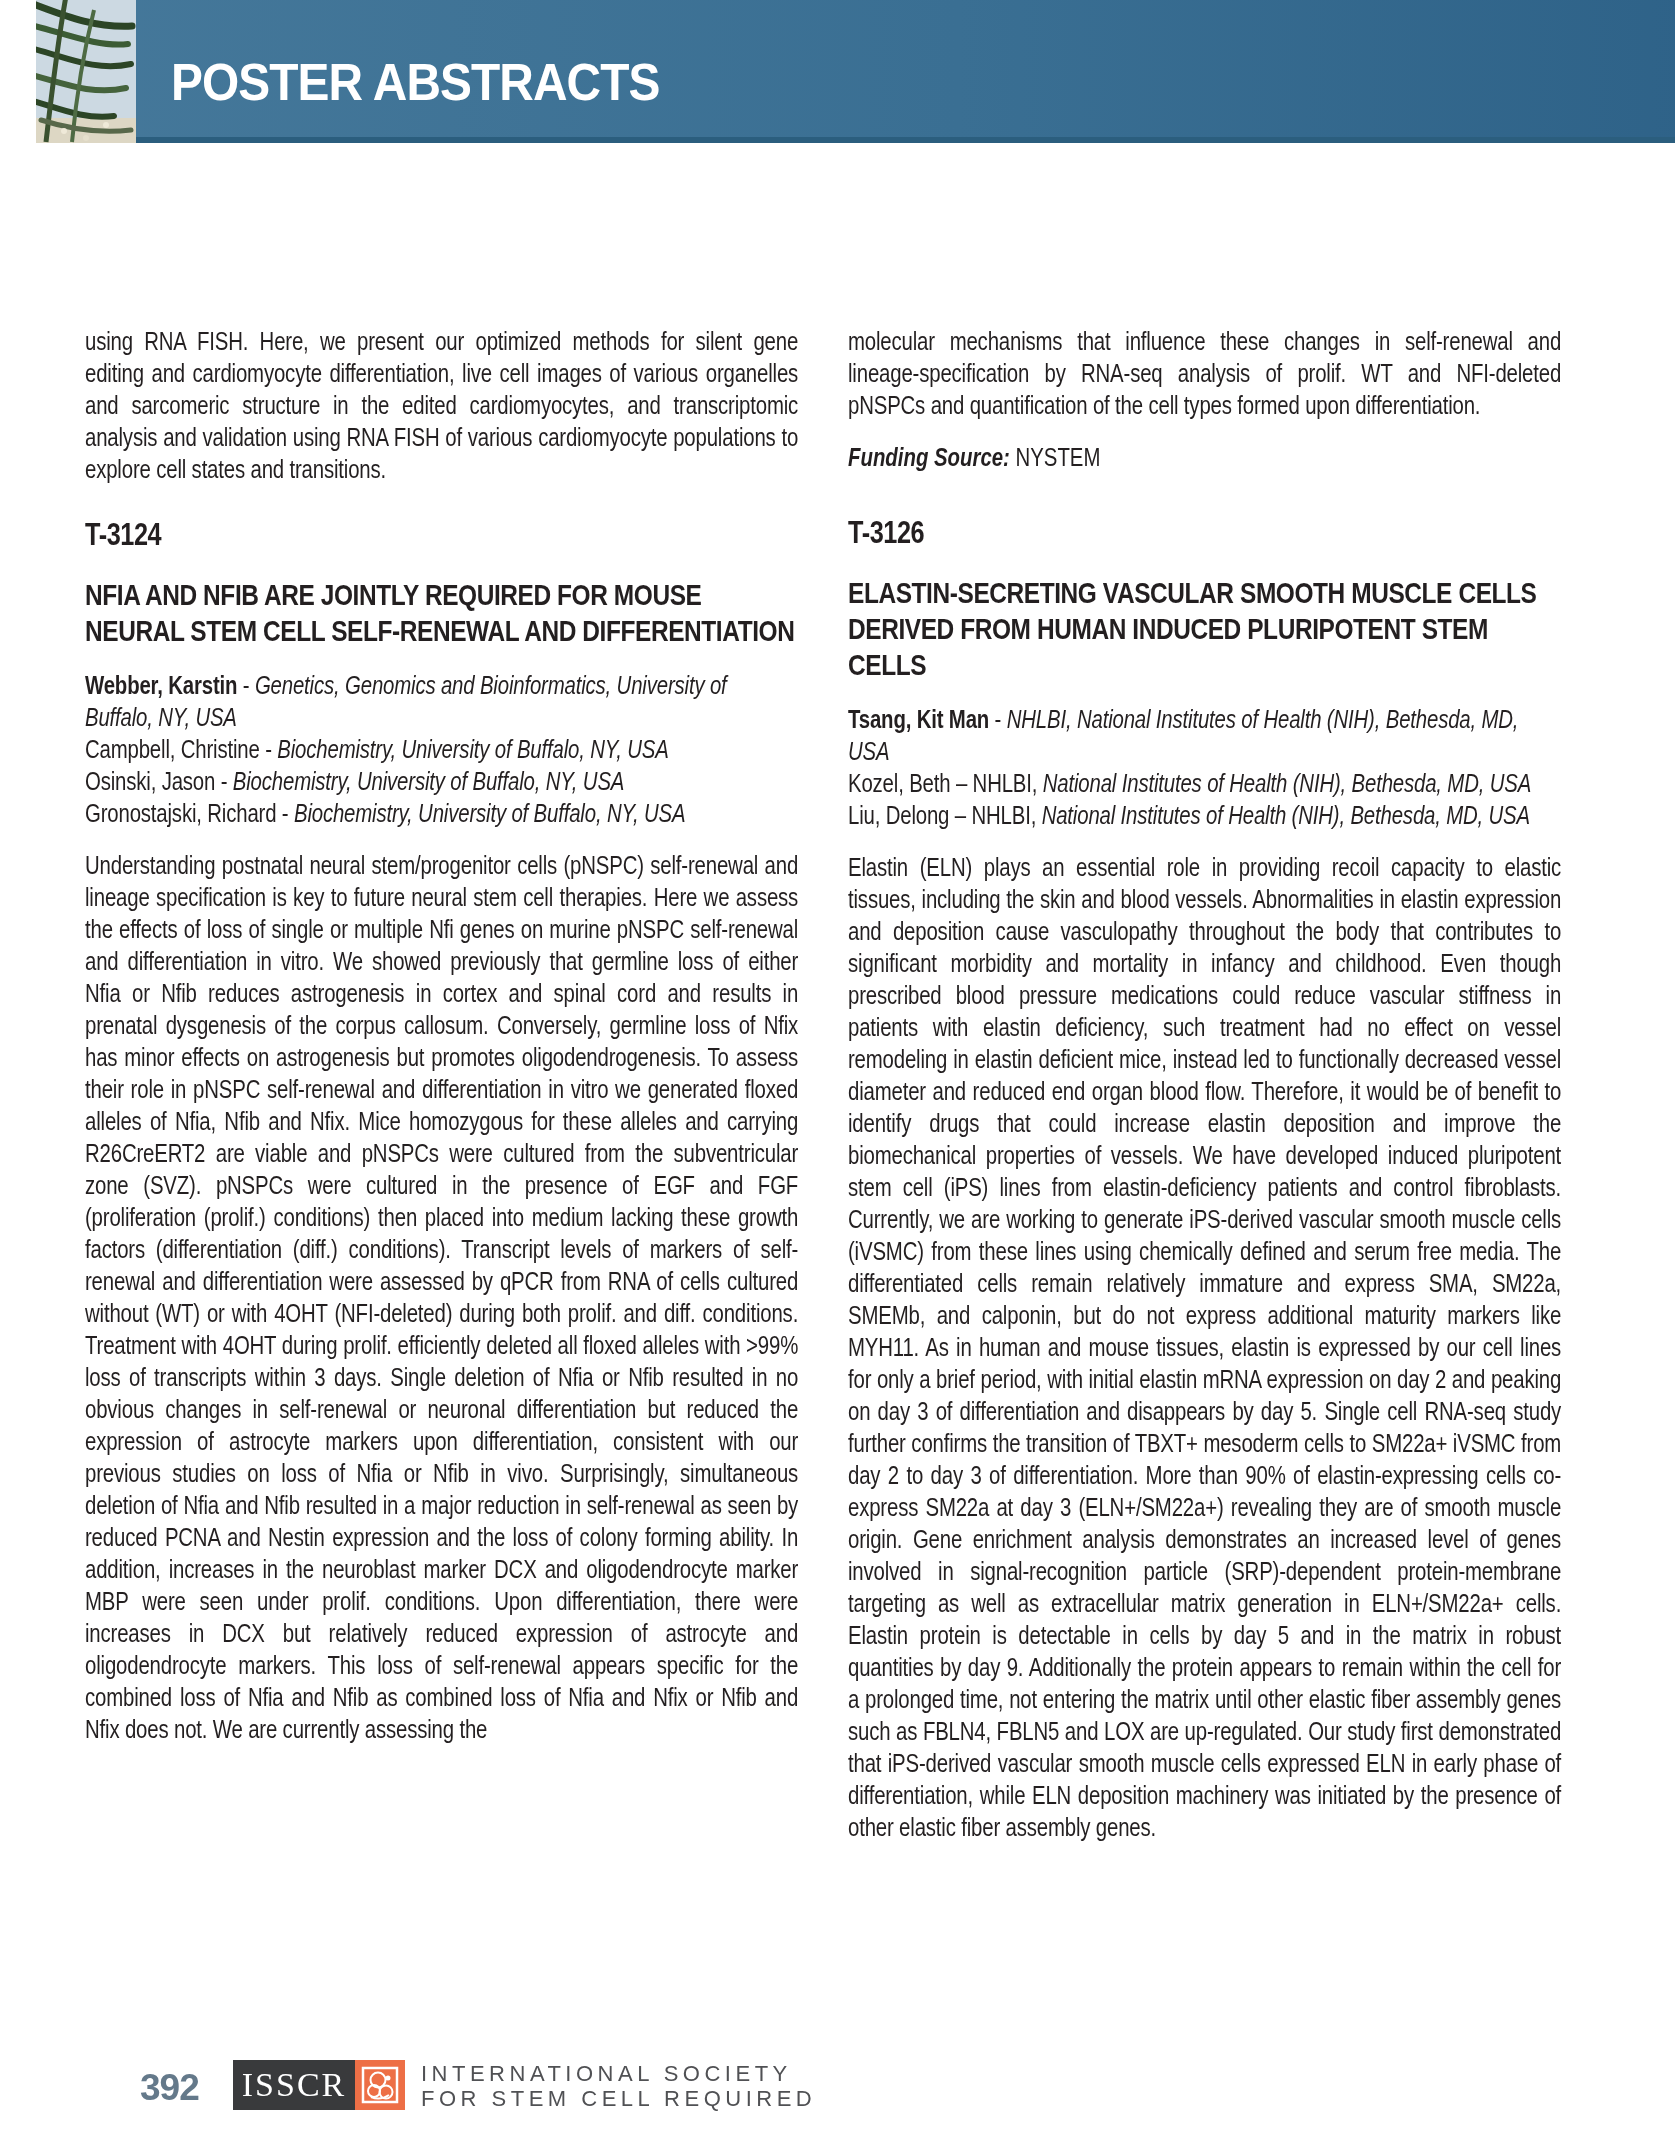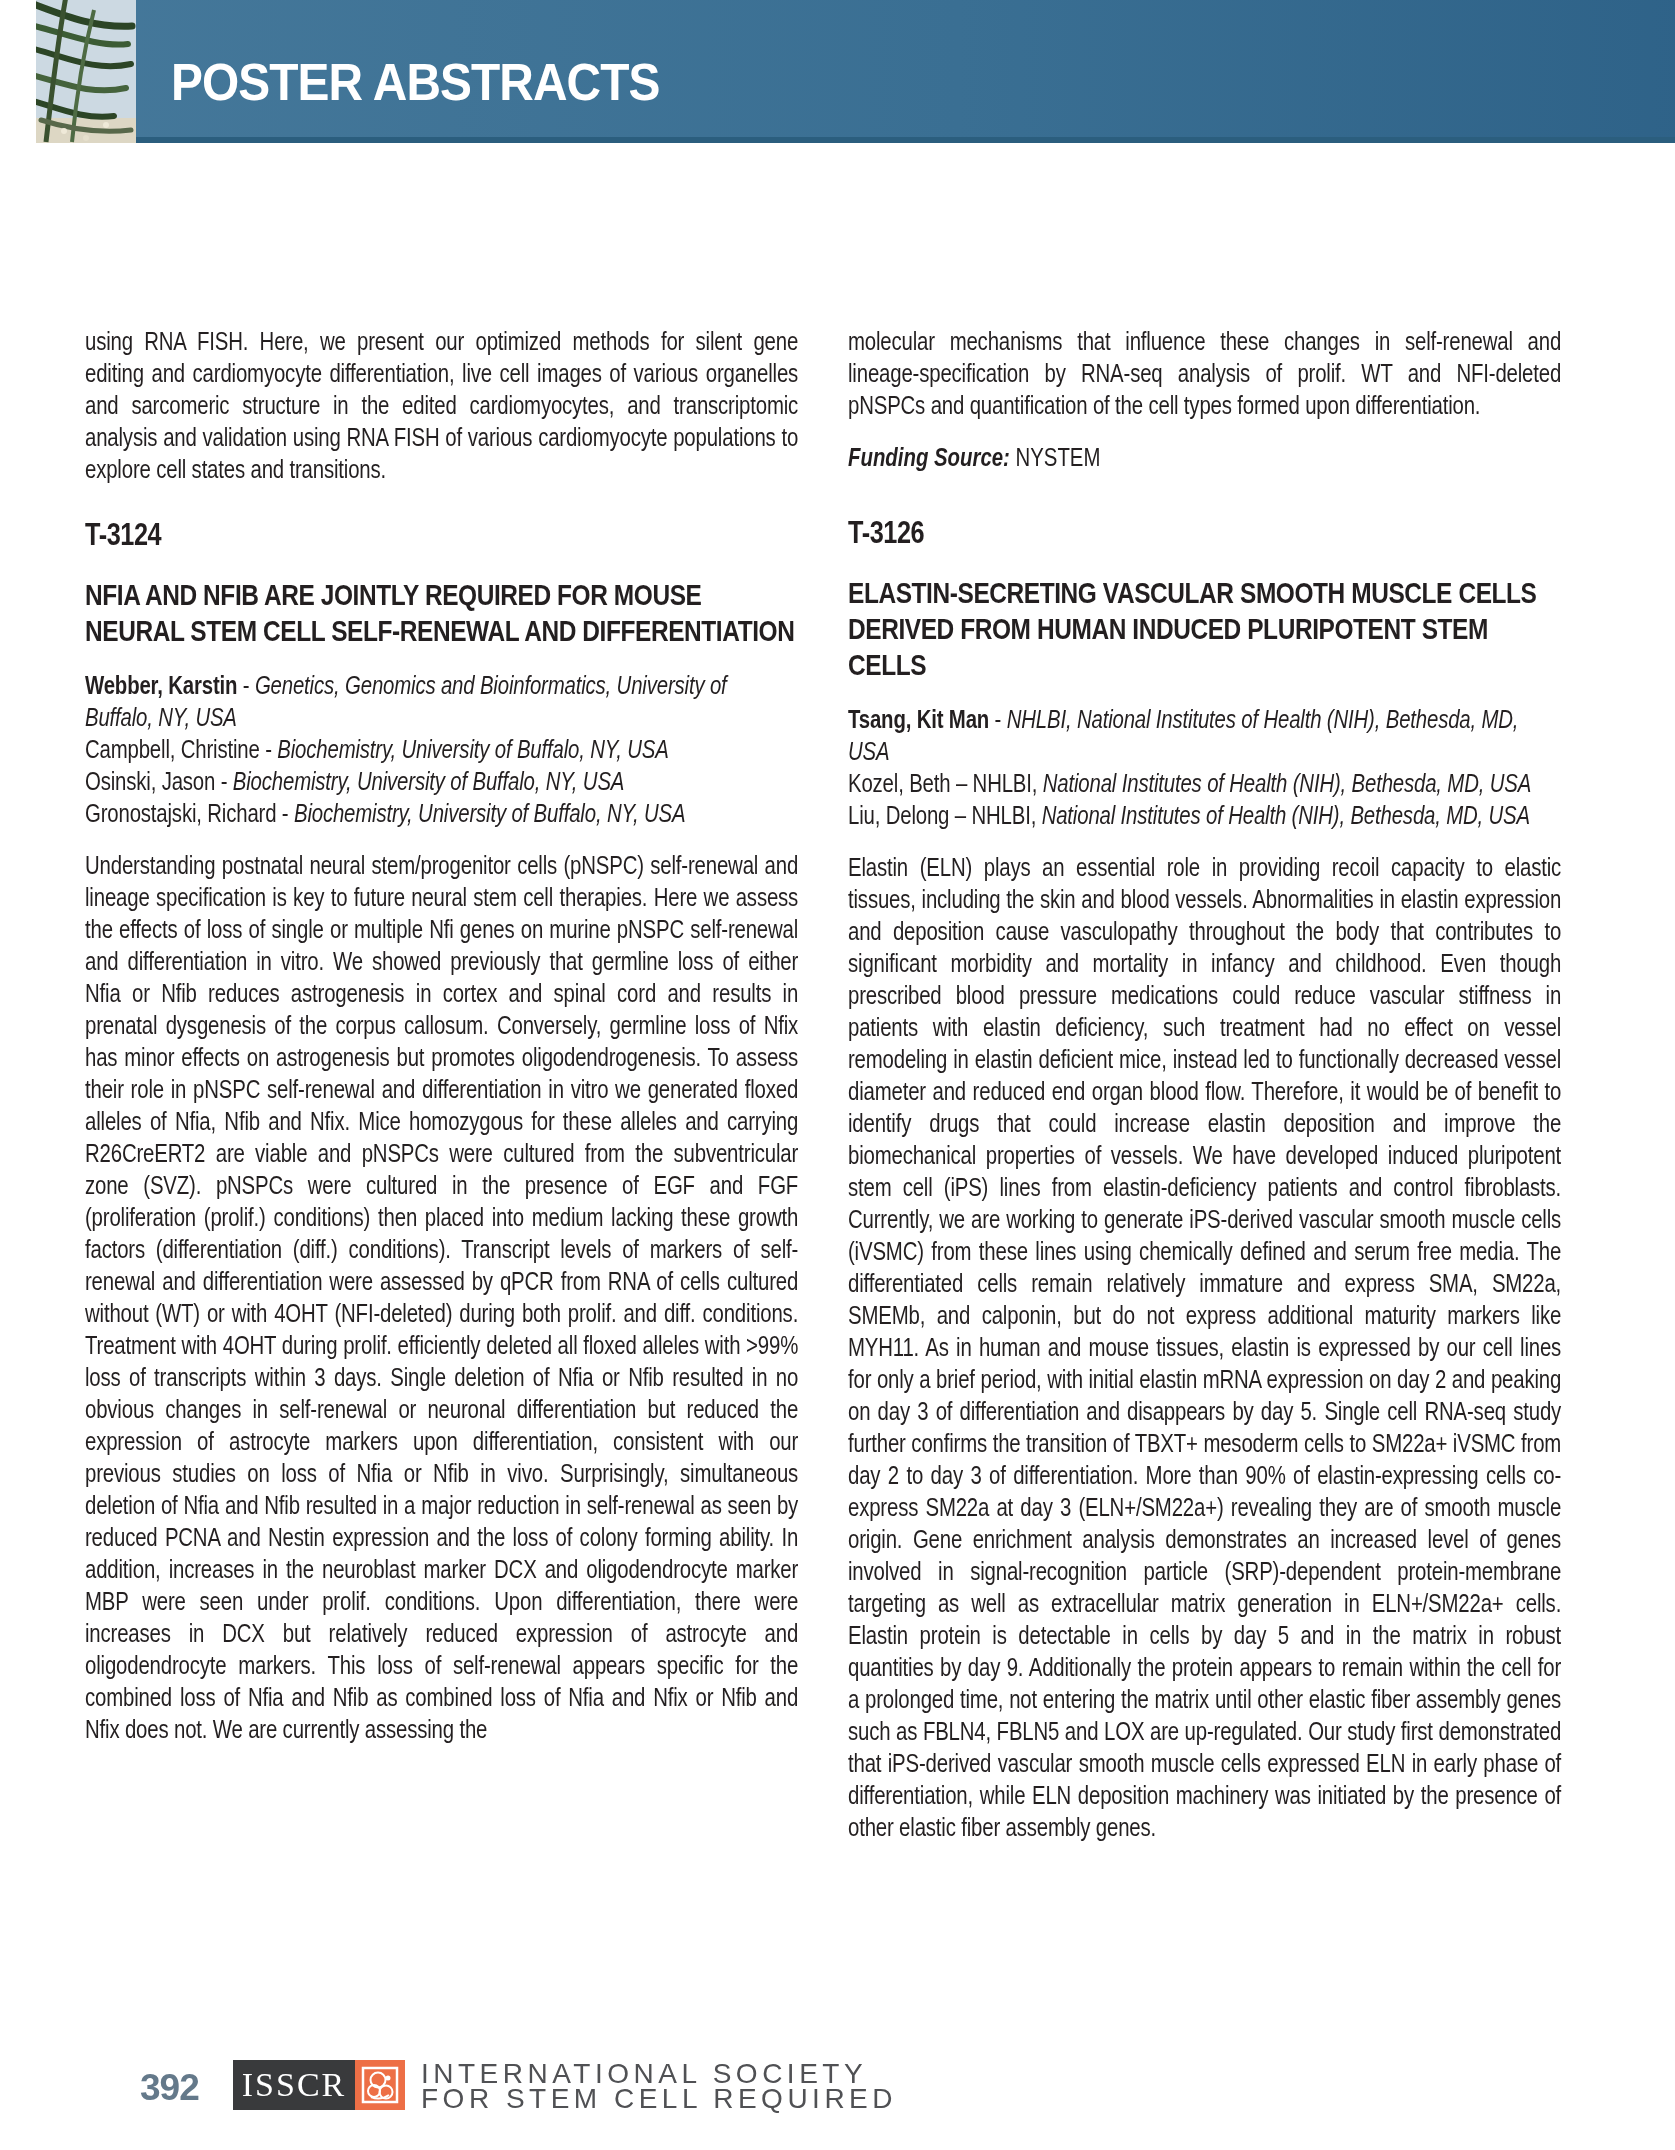--- a/index.html
+++ b/index.html
@@ -65,21 +65,21 @@
     width:122px; height:50px; background:#393a3c; color:#ffffff;
     font-family:"Liberation Serif", serif; font-size:34px; letter-spacing:2px;
     display:flex; align-items:center; justify-content:center;
   }
   .logo-orange {
     width:50px; height:50px; background:#ed6f46;
     display:flex; align-items:center; justify-content:center;
   }
   .org {
     position:absolute; left:366px; top:6px; color:#505154;
-    font-size:28px; line-height:25px; letter-spacing:4.5px; white-space:nowrap;
+    font-size:22px; line-height:25px; letter-spacing:4.5px; white-space:nowrap;
   }
 </style>
 </head>
 <body>
 
 <div class="page">
 
   <div class="banner">
     <div class="palm">
       <svg width="100" height="143" viewBox="0 0 100 143">

